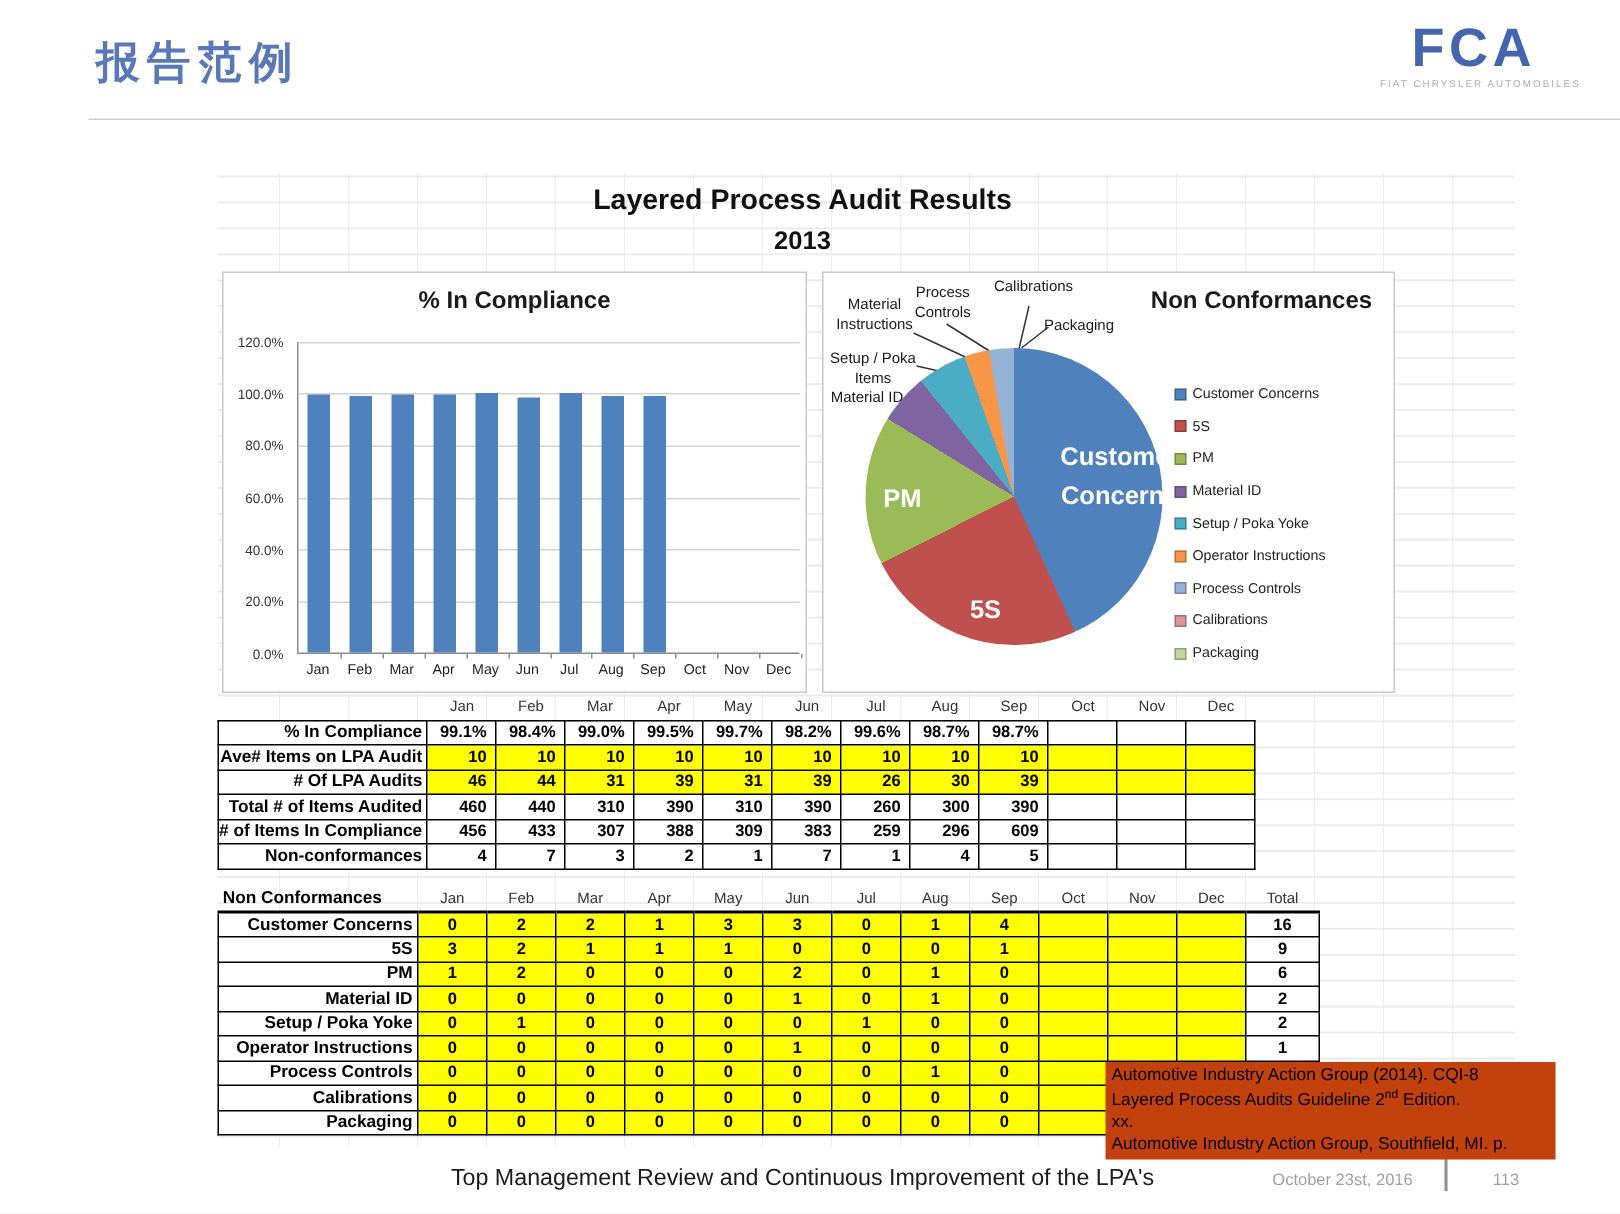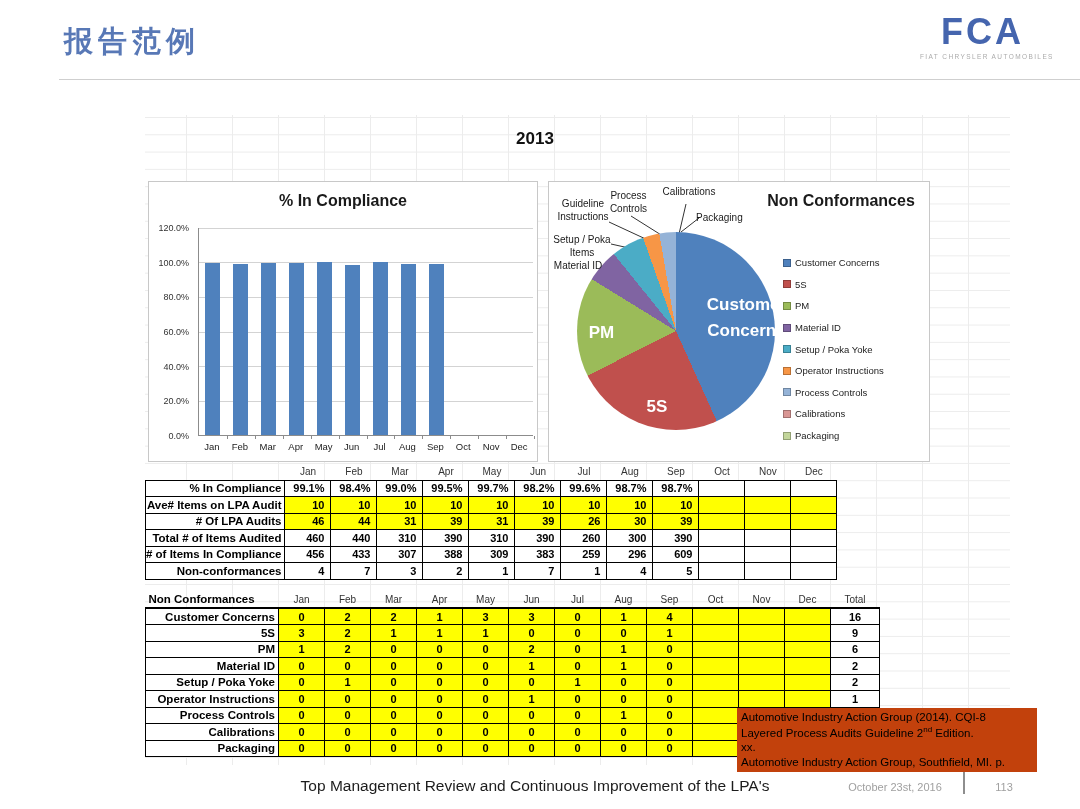--- a/index.html
+++ b/index.html
@@ -109,20 +109,21 @@
   <div class="logo">
     <div class="logo-text">FCA</div>
     <div class="logo-sub">FIAT CHRYSLER AUTOMOBILES</div>
   </div>
 
   <div class="header-rule"></div>
 
   <div class="sheet">
 
     <div class="report-title">
+      <div class="rt1">Layered Process Audit Results</div>
       <div class="rt2">2013</div>
     </div>
 
     <div class="chart bar-chart">
       <div class="chart-title">% In Compliance</div>
       <div class="ylabels">
           <div class="ylab" style="bottom: 0px;">0.0%</div>
           <div class="ylab" style="bottom: 34.6667px;">20.0%</div>
           <div class="ylab" style="bottom: 69.3333px;">40.0%</div>
           <div class="ylab" style="bottom: 104px;">60.0%</div>
@@ -191,21 +192,21 @@
 
       <div class="pie" style="background: conic-gradient(rgb(79, 129, 189) 0deg, rgb(79, 129, 189) 155.68deg, rgb(192, 80, 77) 155.68deg, rgb(192, 80, 77) 243.24deg, rgb(155, 187, 89) 243.24deg, rgb(155, 187, 89) 301.62deg, rgb(128, 100, 162) 301.62deg, rgb(128, 100, 162) 321.08deg, rgb(75, 172, 198) 321.08deg, rgb(75, 172, 198) 340.54deg, rgb(247, 150, 70) 340.54deg, rgb(247, 150, 70) 350.27deg, rgb(149, 179, 215) 350.27deg, rgb(149, 179, 215) 360deg);"></div>
 
       <div class="co co-cal">Calibrations</div>
       <div class="co co-pc">
         <span>Process</span><br>
         <span>Controls</span>
       </div>
       <div class="co co-pkg">Packaging</div>
       <div class="co co-oi">
-        <span>Guideline</span><br>
+        <span>Material</span><br>
         <span>Instructions</span>
       </div>
       <div class="co co-set">
         <span>Setup / Poka</span><br>
         <span>Items</span>
       </div>
       <div class="co co-mid">Material ID</div>
 
       <div class="pie-lab pl-cc">
         <span>Customer</span><br>

